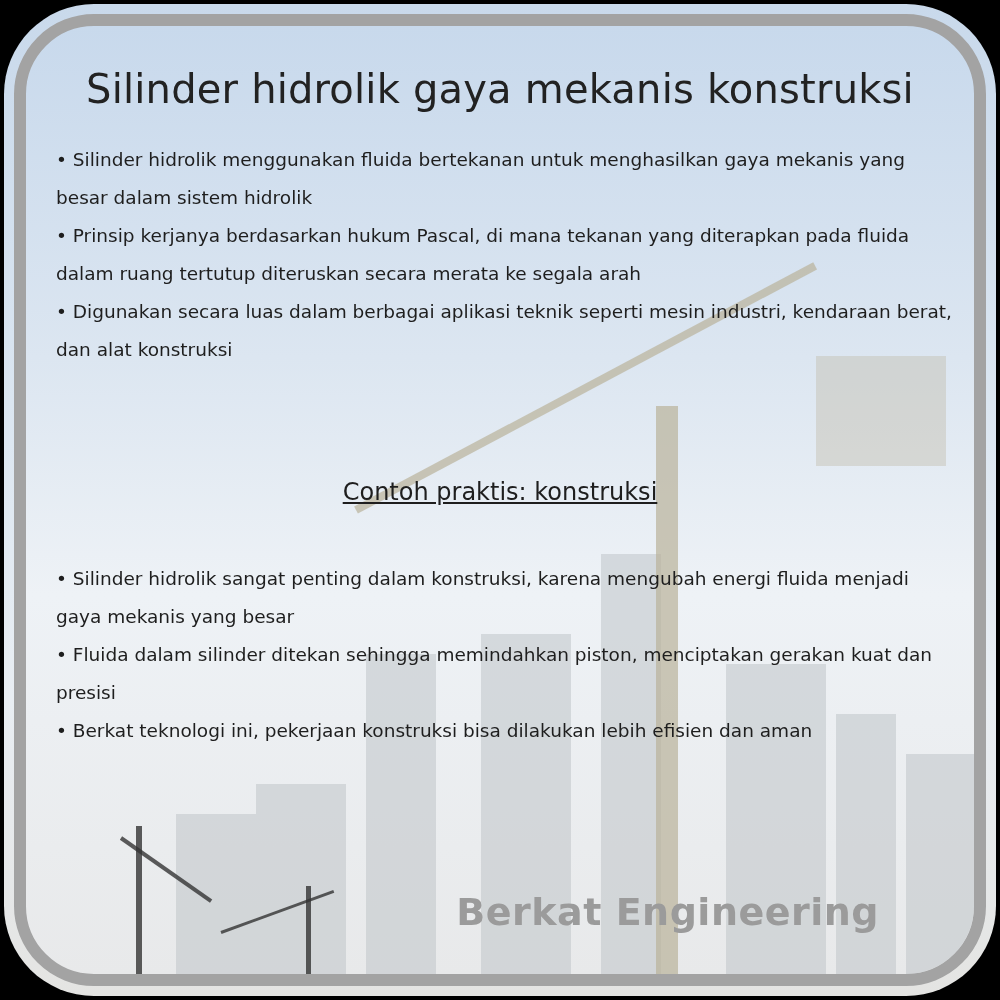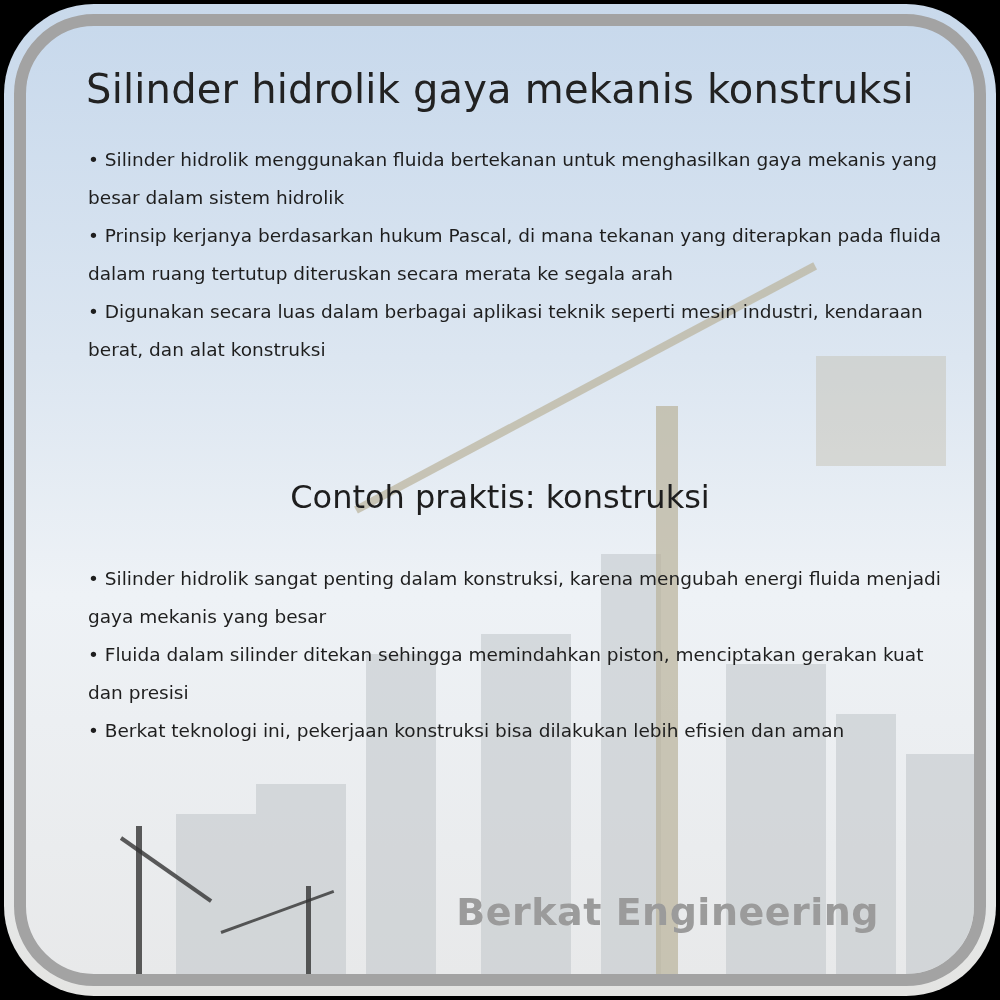--- a/index.html
+++ b/index.html
@@ -26,28 +26,28 @@
   
   .bg { position: absolute; inset: 0; pointer-events: none; }
   .bldg { position: absolute; bottom: 0; background: #bfc4c9; opacity: 0.55; }
   .crane { position: absolute; background: #b9b29a; opacity: 0.7; }
   .content { position: absolute; inset: 0; }
   .title {
     position: absolute; top: 50px; left: 0; right: 0;
     text-align: center; font-size: 40px; color: #222; letter-spacing: 0.2px;
   }
   .section {
-    position: absolute; left: 30px; right: 16px; margin-left: 32px;
+    position: absolute; left: 30px; right: 16px;
   }
   .bullet {
     font-size: 18.5px; color: #1e1e1e; line-height: 38px; margin: 0;
   }
   .subtitle {
     position: absolute; top: 468px; left: 0; right: 0; text-align: center;
-    font-size: 32px; color: #1e1e1e;
+    font-size: 24px; color: #1e1e1e; text-decoration: underline;
   }
   .brand {
     position: absolute; right: 95px; bottom: 40px;
     font-size: 38px; font-weight: bold; color: #9b9b9b; letter-spacing: 0.5px;
     font-family: "DejaVu Sans", sans-serif;
   }
 </style>
 </head>
 <body>
 

